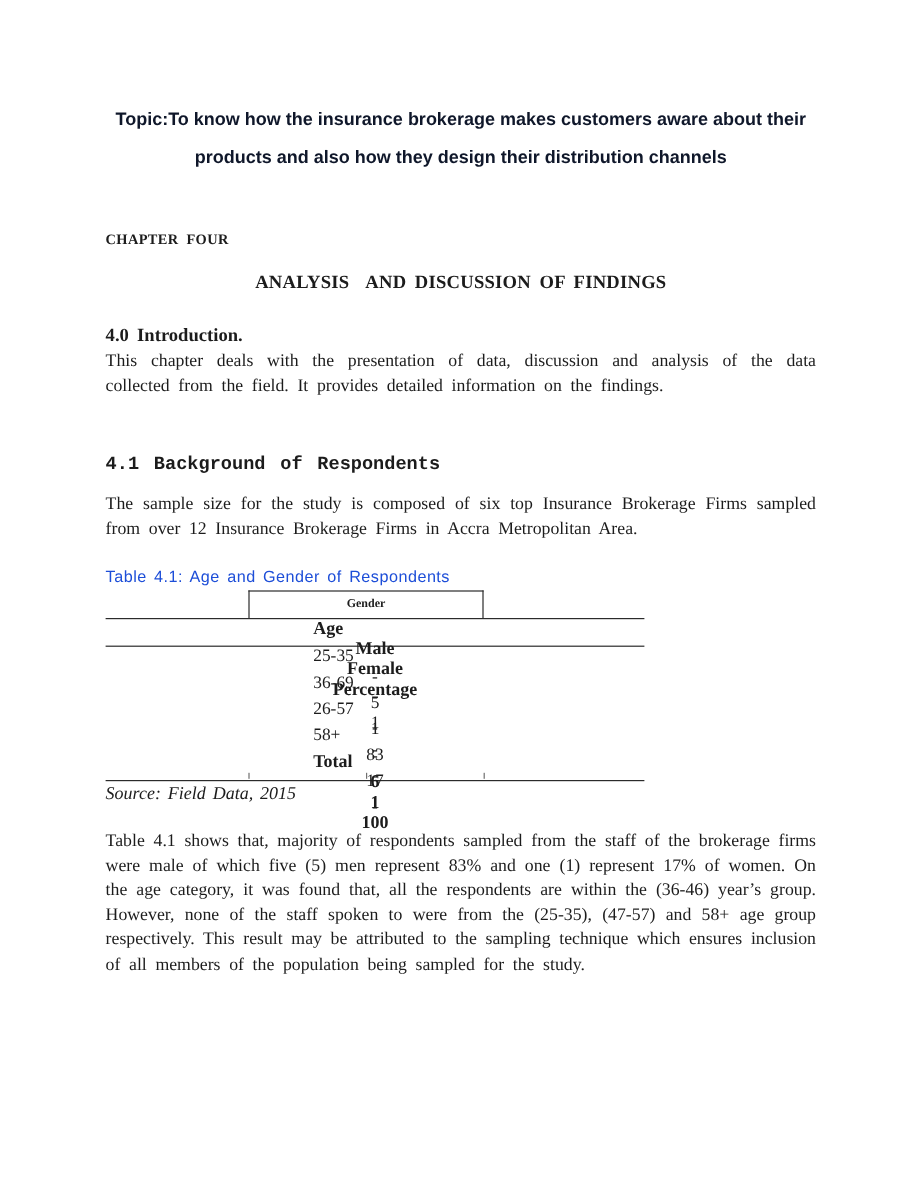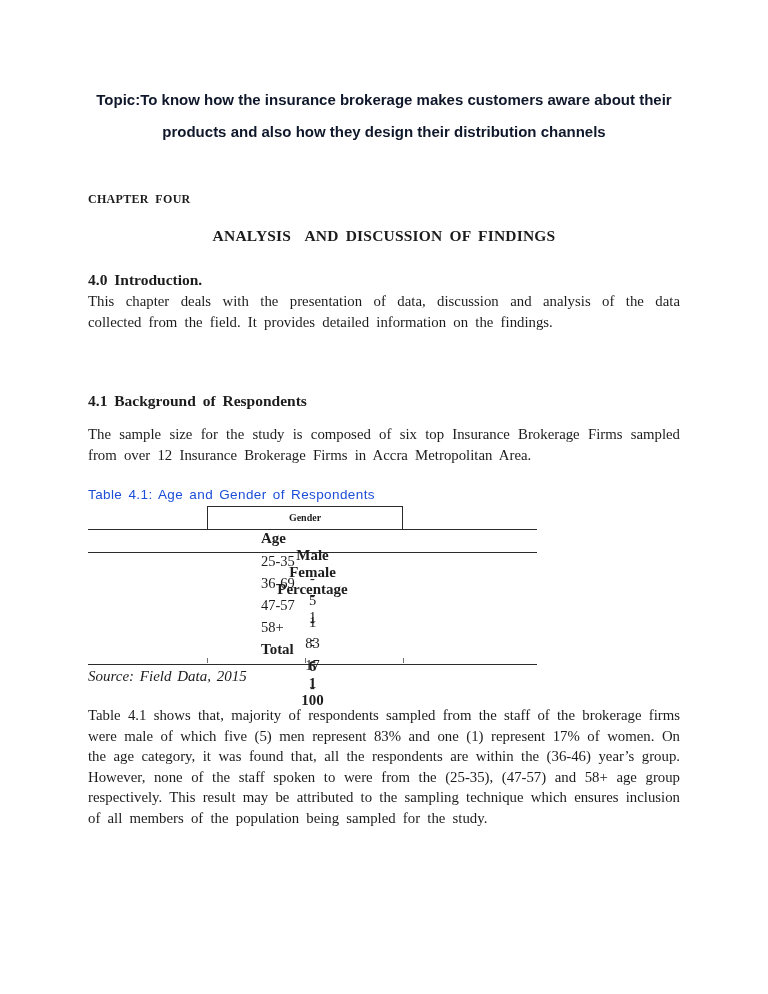--- a/index.html
+++ b/index.html
@@ -50,21 +50,21 @@
     text-align: left;
   }
   .para {
     margin-top: 2px;
     font-size: 14.8px;
     line-height: 20.5px;
     text-align: justify;
     word-spacing: 3.5px;
   }
   .para-gap-large { margin-top: 14px; }
-  .section-41 { margin-top: 60px; }
+  .section-41 { margin-top: 46px; font-family: Liberation Mono, monospace; }
   .table-caption {
     margin-top: 22px;
     font-family: "Liberation Sans", sans-serif;
     font-size: 13.5px;
     color: #1d4ed8;
     letter-spacing: 0.4px;
     word-spacing: 2px;
   }
   
   .table-wrap {
@@ -163,21 +163,21 @@
       </div>
 
       <div class="t-row t-body">
         <div class="c-age">36-69</div>
         <div class="c-male">5</div>
         <div class="c-female">1</div>
         <div class="c-pct">83</div>
       </div>
 
       <div class="t-row t-body">
-        <div class="c-age">47-57</div>
+        <div class="c-age">26-57</div>
         <div class="c-male">1</div>
         <div class="c-female">-</div>
         <div class="c-pct">17</div>
       </div>
 
       <div class="t-row t-body">
         <div class="c-age">58+</div>
         <div class="c-male">-</div>
         <div class="c-female">-</div>
         <div class="c-pct">-</div>

